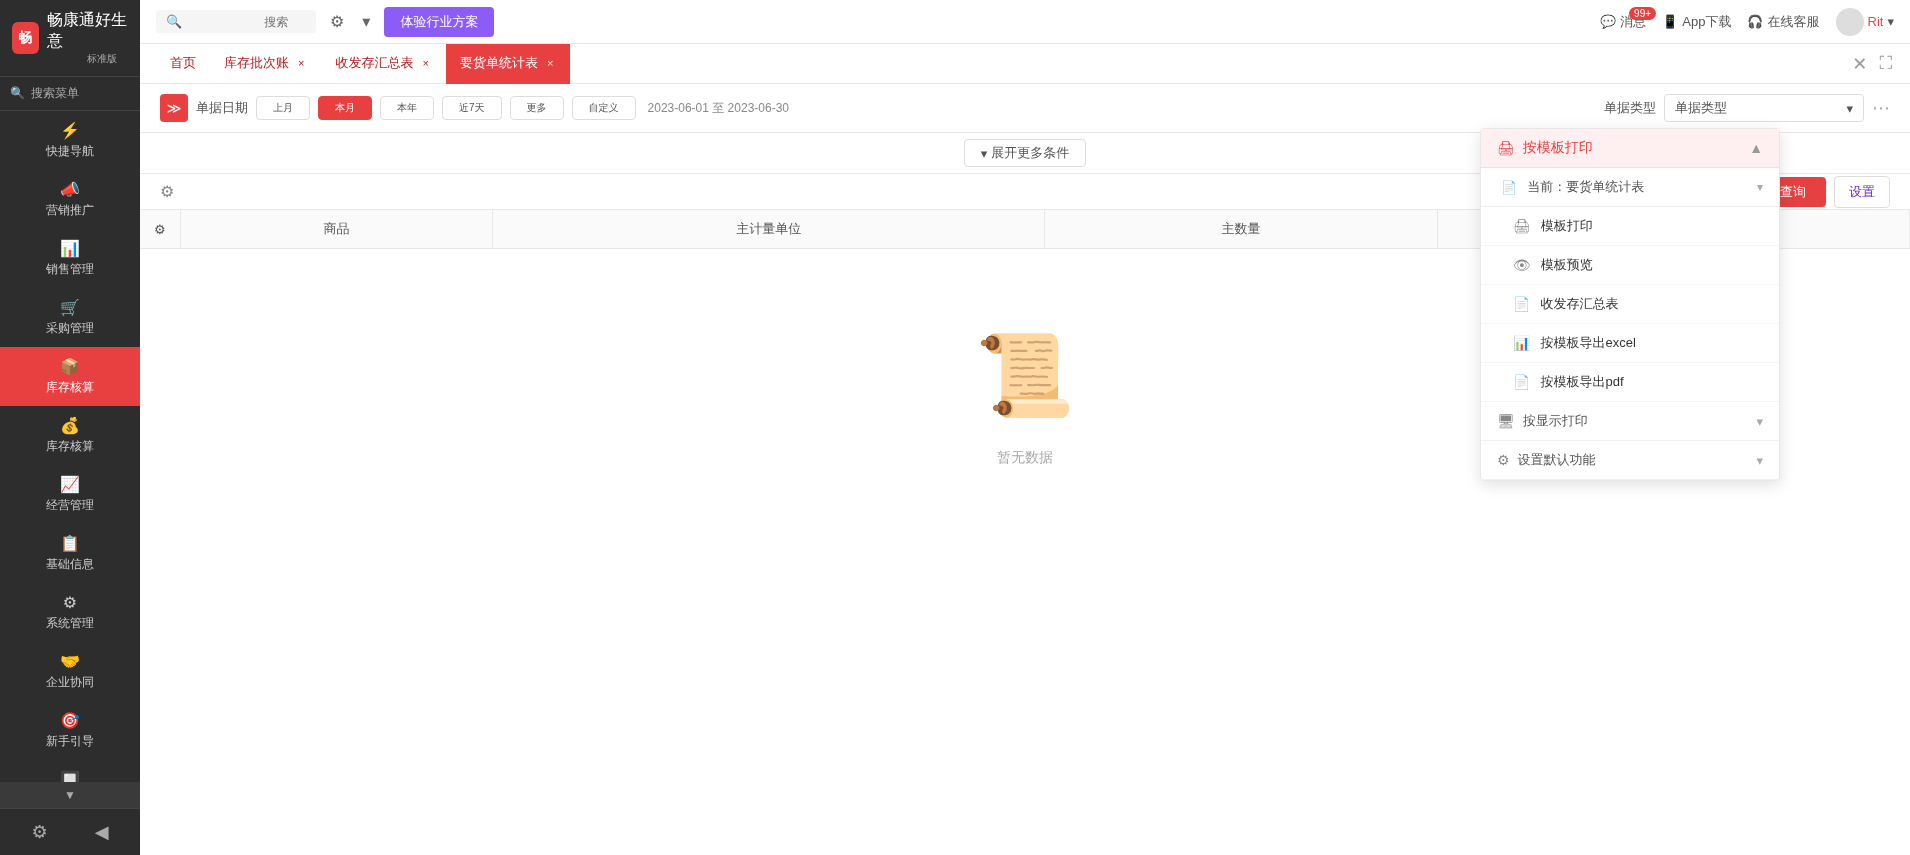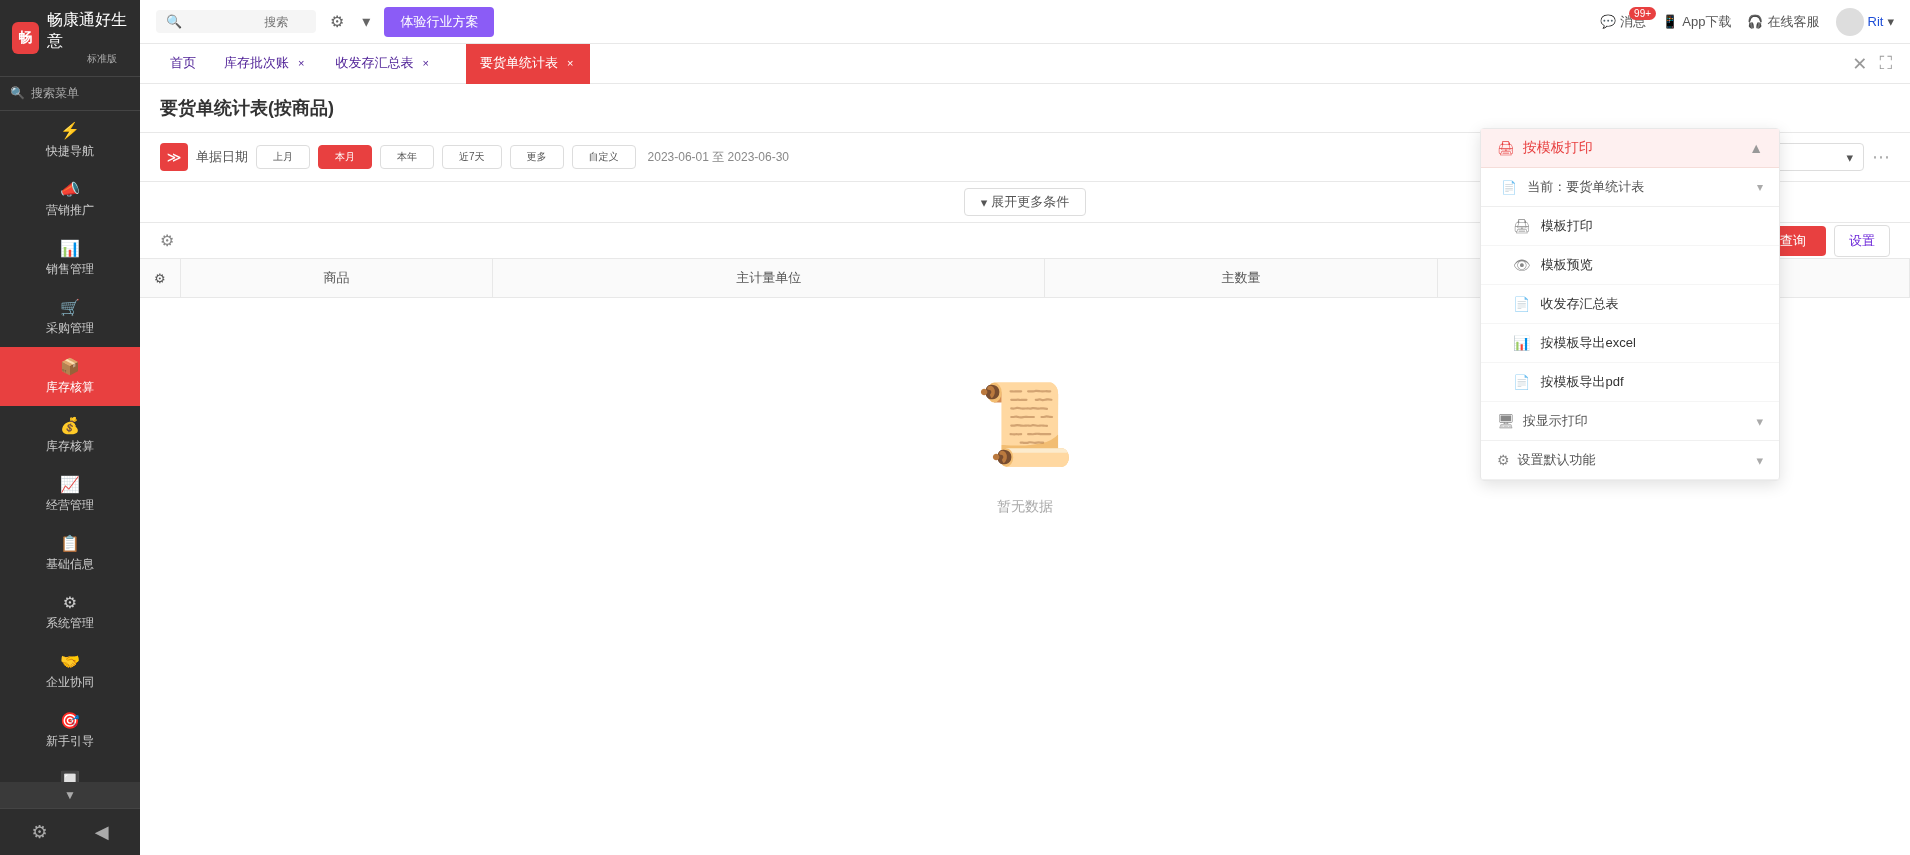--- a/index.html
+++ b/index.html
@@ -162,50 +162,49 @@
       position: absolute;
       top: -6px;
       right: -10px;
     }
     .avatar {
       width: 28px;
       height: 28px;
       background: #ddd;
       border-radius: 50%;
     }
-    .user-name { color: #1d4ed8; font-size: 13px; }
+    .user-name { color: #ef4444; font-size: 13px; }
 
     
     .tabs-bar {
       background: #fff;
       display: flex;
       align-items: center;
       padding: 0 16px;
       border-bottom: 1px solid #e8e8e8;
       gap: 0;
       flex-shrink: 0;
       height: 40px;
     }
     .tab {
       padding: 0 14px;
       height: 40px;
       display: flex;
       align-items: center;
       gap: 6px;
       font-size: 13px;
       cursor: pointer;
-      color: #4c1d95;
+      color: #b91c1c;
       border-bottom: 2px solid transparent;
       white-space: nowrap;
     }
     .tab.active {
       color: #fff;
       background: #e84040;
       border-bottom-color: #e84040;
-      margin-left: 20px;
     }
     .tab-close {
       font-size: 11px;
       color: inherit;
       cursor: pointer;
       padding: 1px 3px;
       border-radius: 2px;
     }
     .tab.home { font-weight: 500; }
     .tabs-bar-right { margin-left: auto; display: flex; align-items: center; gap: 8px; }
@@ -590,23 +589,20 @@
     </div>
     <div class="tabs-bar-right">
       <span class="tabs-close-btn">✕</span>
       <span class="tabs-expand-btn">⛶</span>
     </div>
   </div>
 
   <div class="content-area">
     <div class="content-wrapper">
 
-      <div class="page-header">
-        <h1 class="page-title">要货单统计表(按商品)</h1>
-      </div>
 
       <div class="toolbar">
         <button class="toolbar-left-arrow">≫</button>
         <span class="filter-label">单据日期</span>
         <button class="date-btn">上月</button>
         <button class="date-btn active">本月</button>
         <button class="date-btn">本年</button>
         <button class="date-btn">近7天</button>
         <button class="date-btn">更多</button>
         <button class="date-btn">自定义</button>

